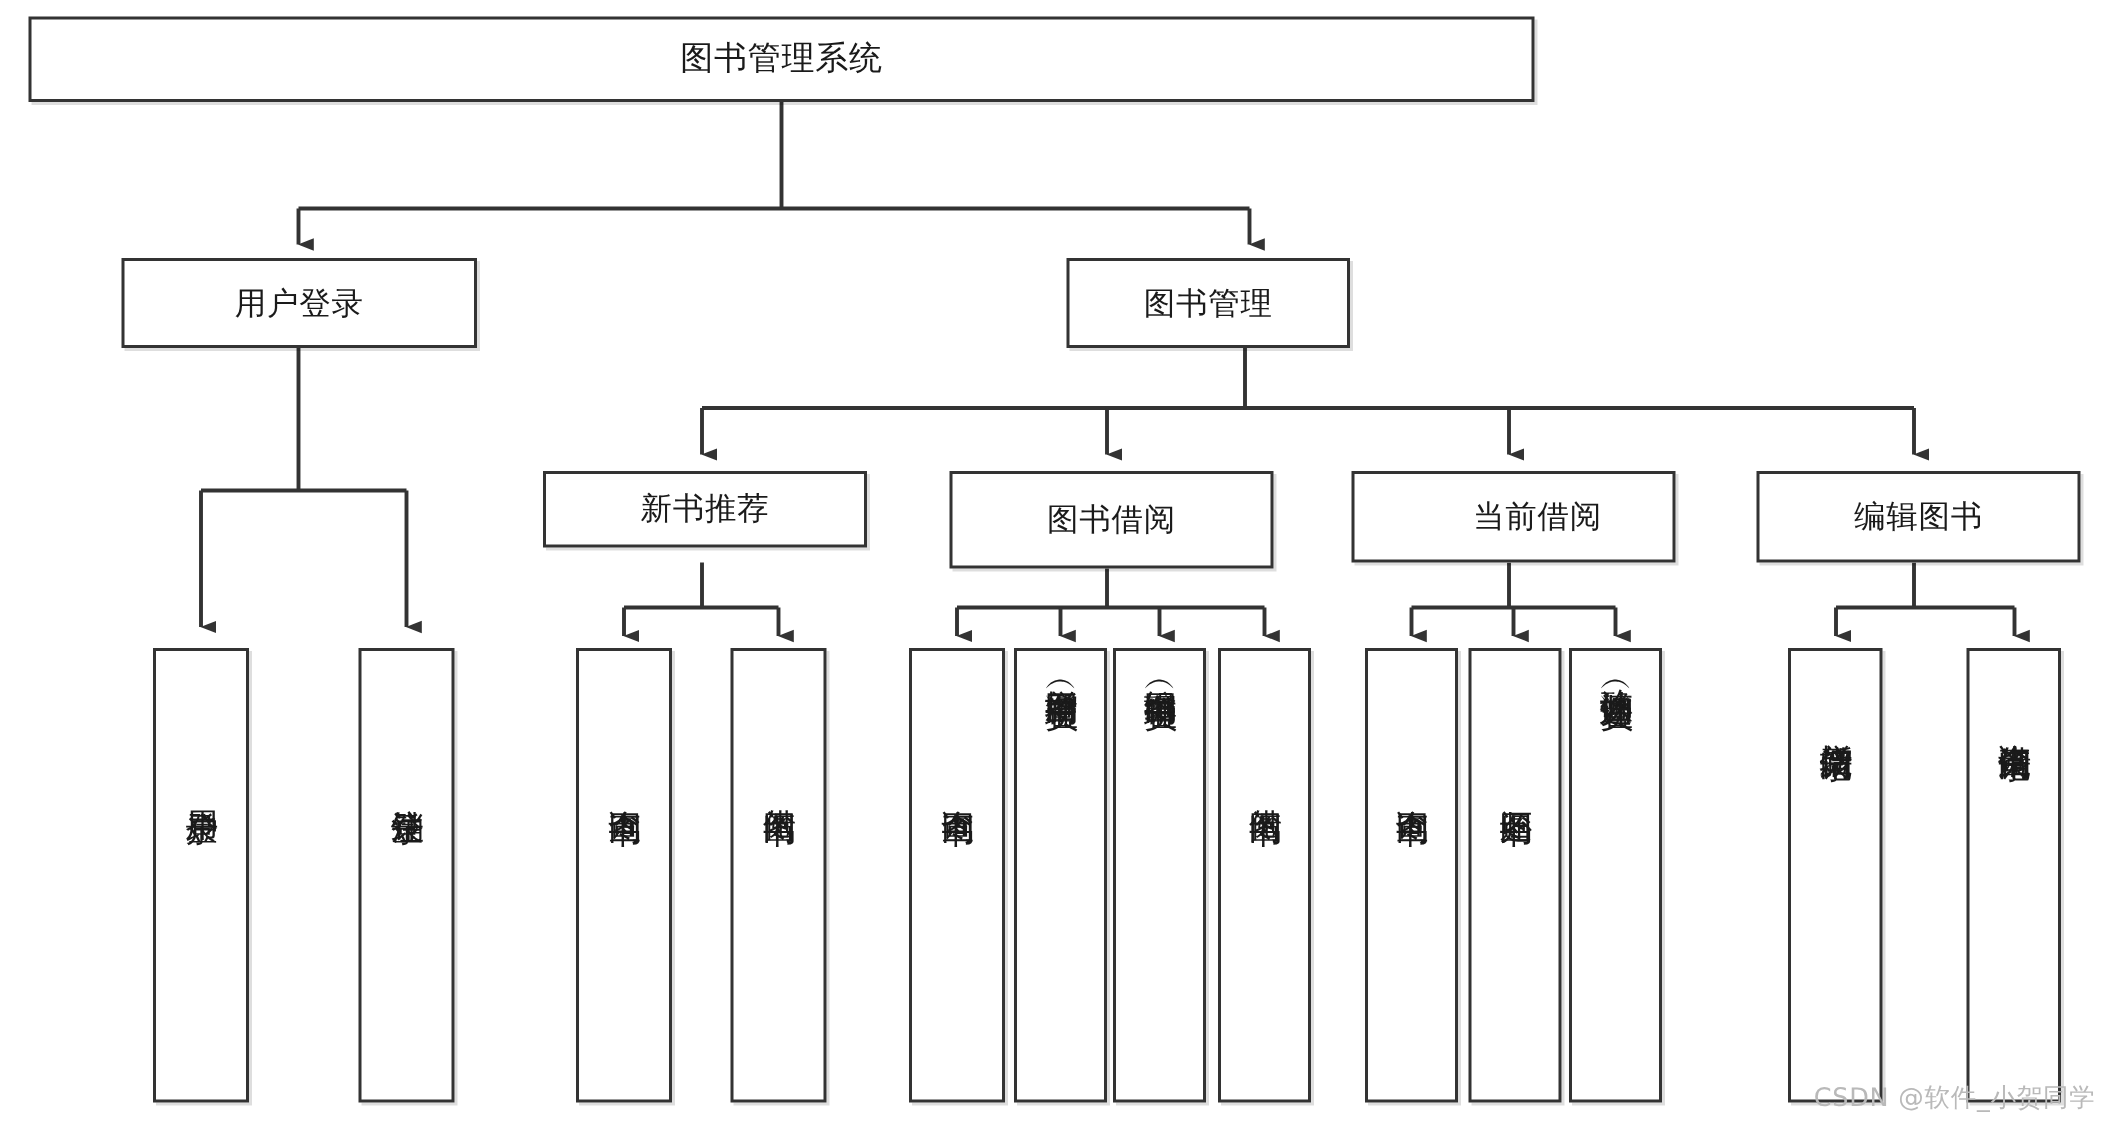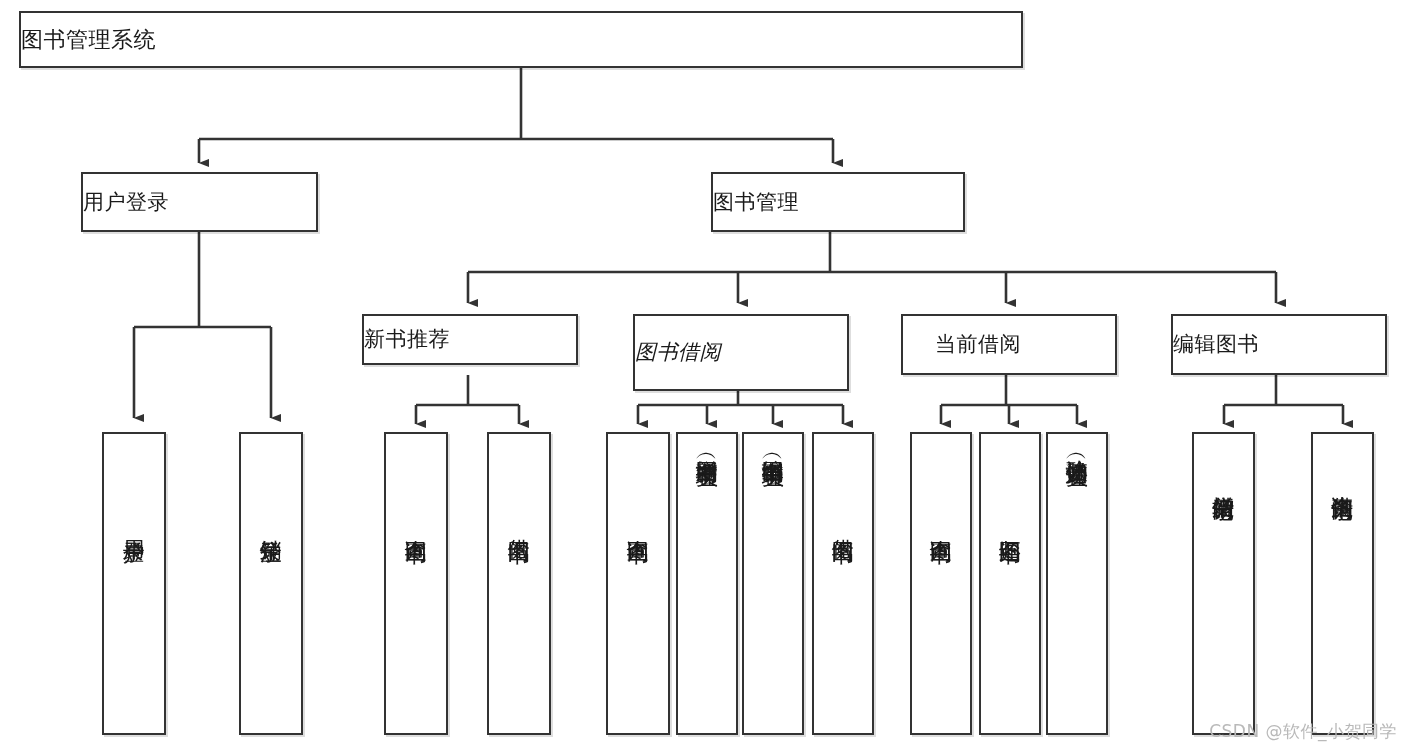--- a/index.html
+++ b/index.html
@@ -27,20 +27,21 @@
     pointer-events: none;
   }
   .node {
     position: absolute;
     box-sizing: border-box;
     background: #ffffff;
     border: 2px solid #333333;
     box-shadow: 2px 2px 0 0 rgba(0,0,0,0.13);
     display: flex;
     align-items: center;
+    justify-content: center;
     color: #1a1a1a;
   }
   .node .node-label {
     display: block;
     line-height: 1.18;
     letter-spacing: 0.5px;
     white-space: nowrap;
   }
   
   .node.horiz .node-label {
@@ -131,29 +132,29 @@
   </svg>
 
   <div class="node horiz root" style="left:19px; top:11px; width:1004px; height:57px;">
     <span class="node-label">图书管理系统</span>
   </div>
 
   <div class="node horiz" style="left:81px; top:172px; width:237px; height:60px;">
     <span class="node-label">用户登录</span>
   </div>
 
-  <div class="node horiz" style="left:711px; top:172px; width:254px; height:60px;">
+  <div class="node horiz" style="left:711px; top:172px; width:189px; height:60px;">
     <span class="node-label">图书管理</span>
   </div>
 
   <div class="node horiz" style="left:362px; top:314px; width:216px; height:51px;">
     <span class="node-label">新书推荐</span>
   </div>
 
-  <div class="node horiz" style="left:633px; top:314px; width:216px; height:77px;font-style:italic;">
+  <div class="node horiz" style="left:633px; top:314px; width:216px; height:65px;">
     <span class="node-label">图书借阅</span>
   </div>
 
   <div class="node horiz" style="left:901px; top:314px; width:216px; height:61px;padding-left:32px;">
     <span class="node-label">当前借阅</span>
   </div>
 
   <div class="node horiz" style="left:1171px; top:314px; width:216px; height:61px;">
     <span class="node-label">编辑图书</span>
   </div>

